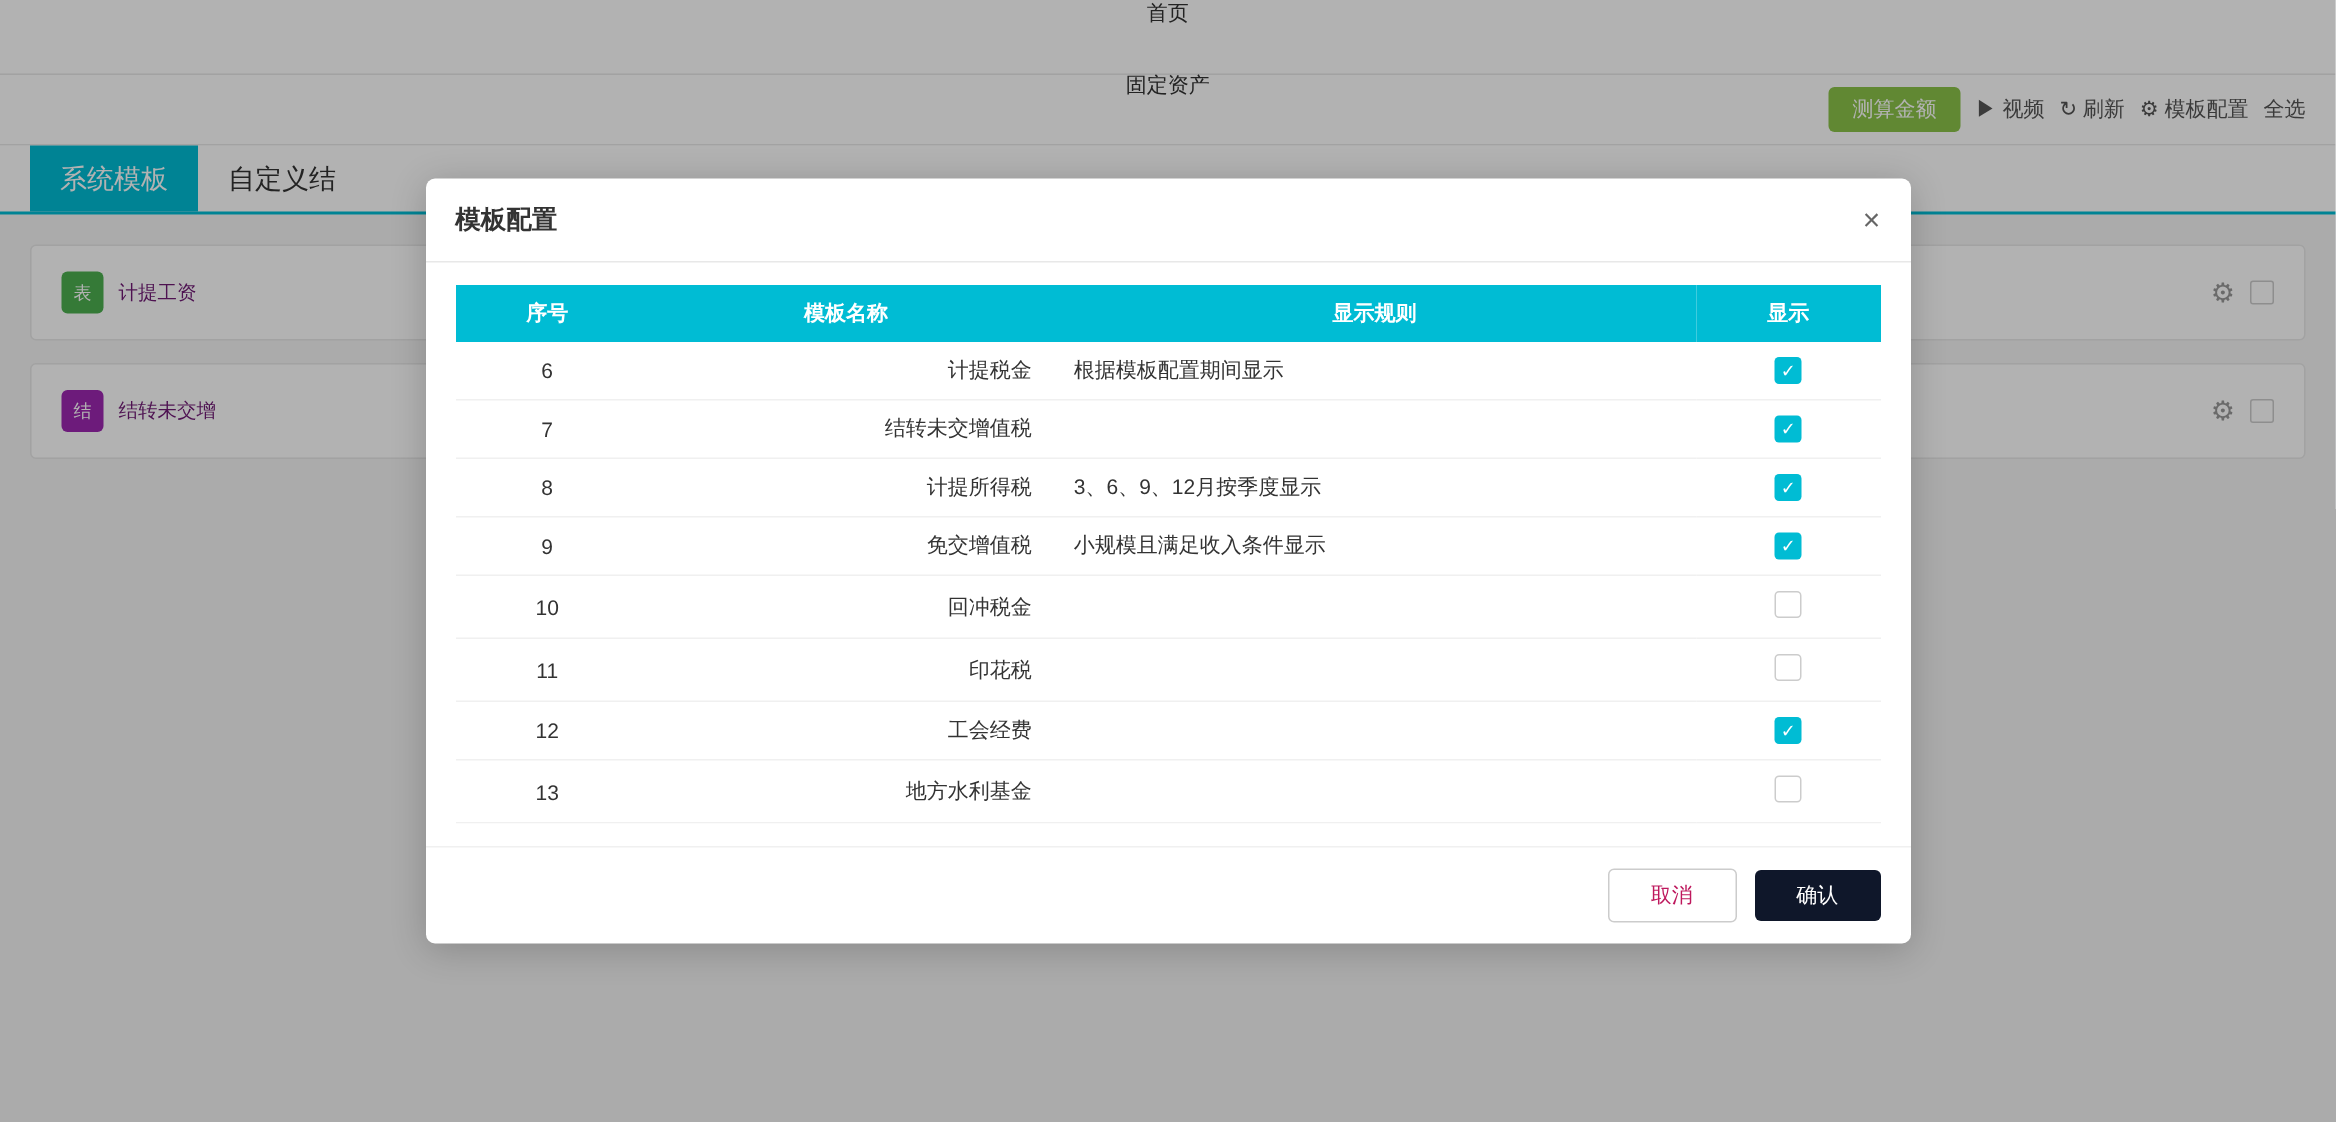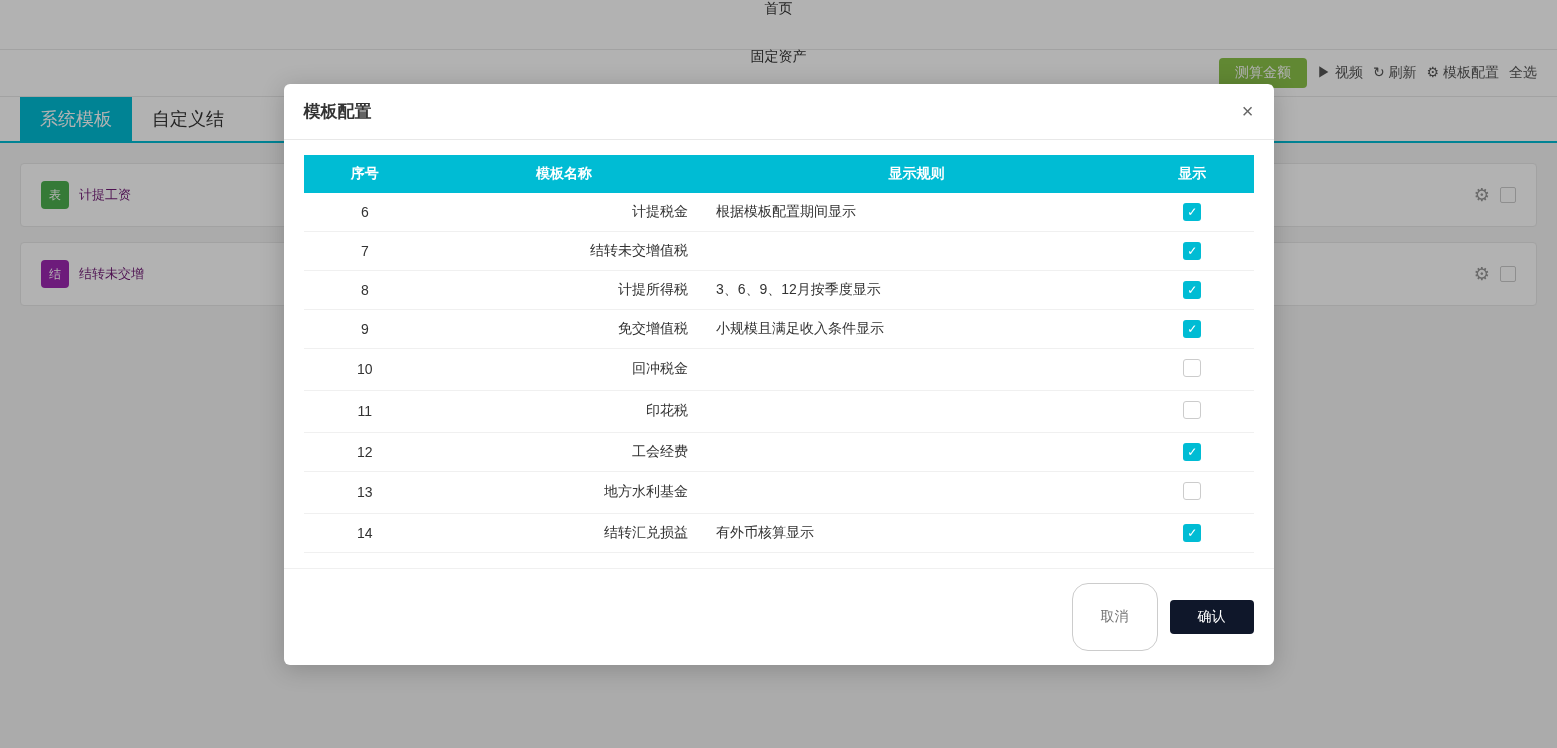--- a/index.html
+++ b/index.html
@@ -251,25 +251,25 @@
     
     .dialog-footer {
       padding: 14px 20px;
       display: flex;
       align-items: center;
       justify-content: flex-end;
       gap: 12px;
       border-top: 1px solid #f0f0f0;
     }
     .btn-cancel {
-      padding: 24px 28px;
+      padding: 8px 28px;
       background: #fff;
       border: 1px solid #ccc;
-      border-radius: 16px;
-      color: #737373;
+      border-radius: 4px;
+      color: #be185d;
       font-size: 14px;
       cursor: pointer;
     }
     .btn-confirm {
       padding: 8px 28px;
       background: #0f172a;
       border: none;
       border-radius: 4px;
       color: #fff;
       font-size: 14px;
@@ -418,26 +418,20 @@
                 <td>工会经费</td>
                 <td></td>
                 <td style="text-align: center;"><span class="cb-checked">✓</span></td>
               </tr>
               <tr>
                 <td>13</td>
                 <td>地方水利基金</td>
                 <td></td>
                 <td style="text-align: center;"><span class="cb-unchecked"></span></td>
               </tr>
-              <tr>
-                <td>14</td>
-                <td>结转汇兑损益</td>
-                <td>有外币核算显示</td>
-                <td style="text-align: center;"><span class="cb-checked">✓</span></td>
-              </tr>
             </tbody>
         </table>
       </div>
     </div>
 
     <div class="dialog-footer">
       <button class="btn-cancel">取消</button>
       <button class="btn-confirm">确认</button>
     </div>
   </div>

